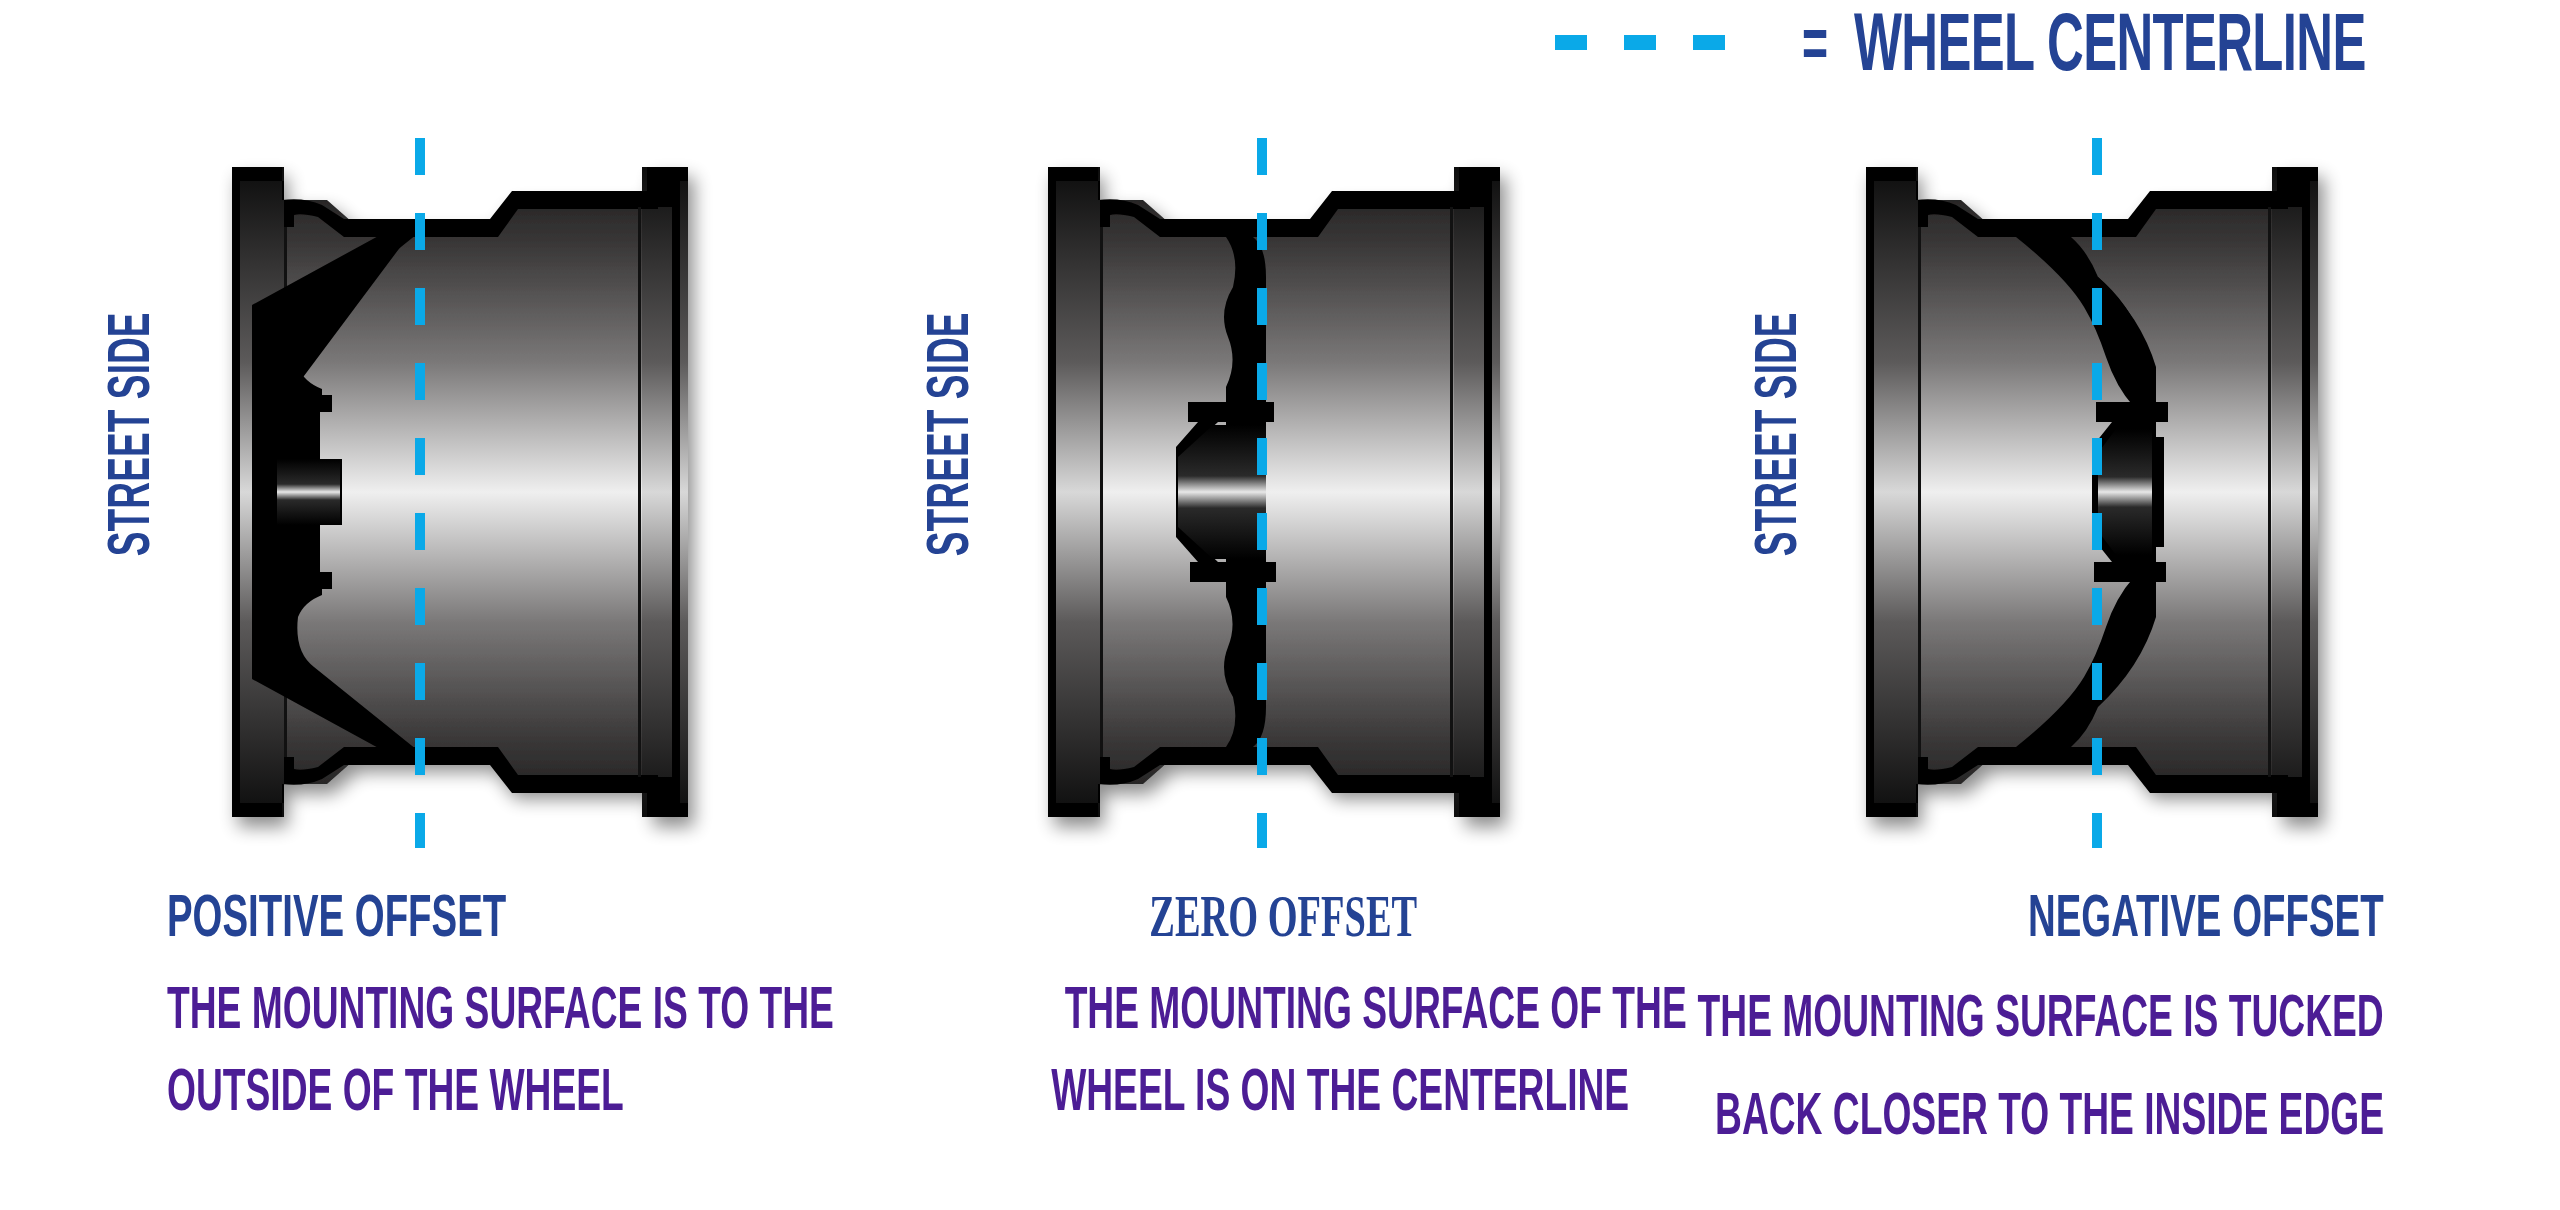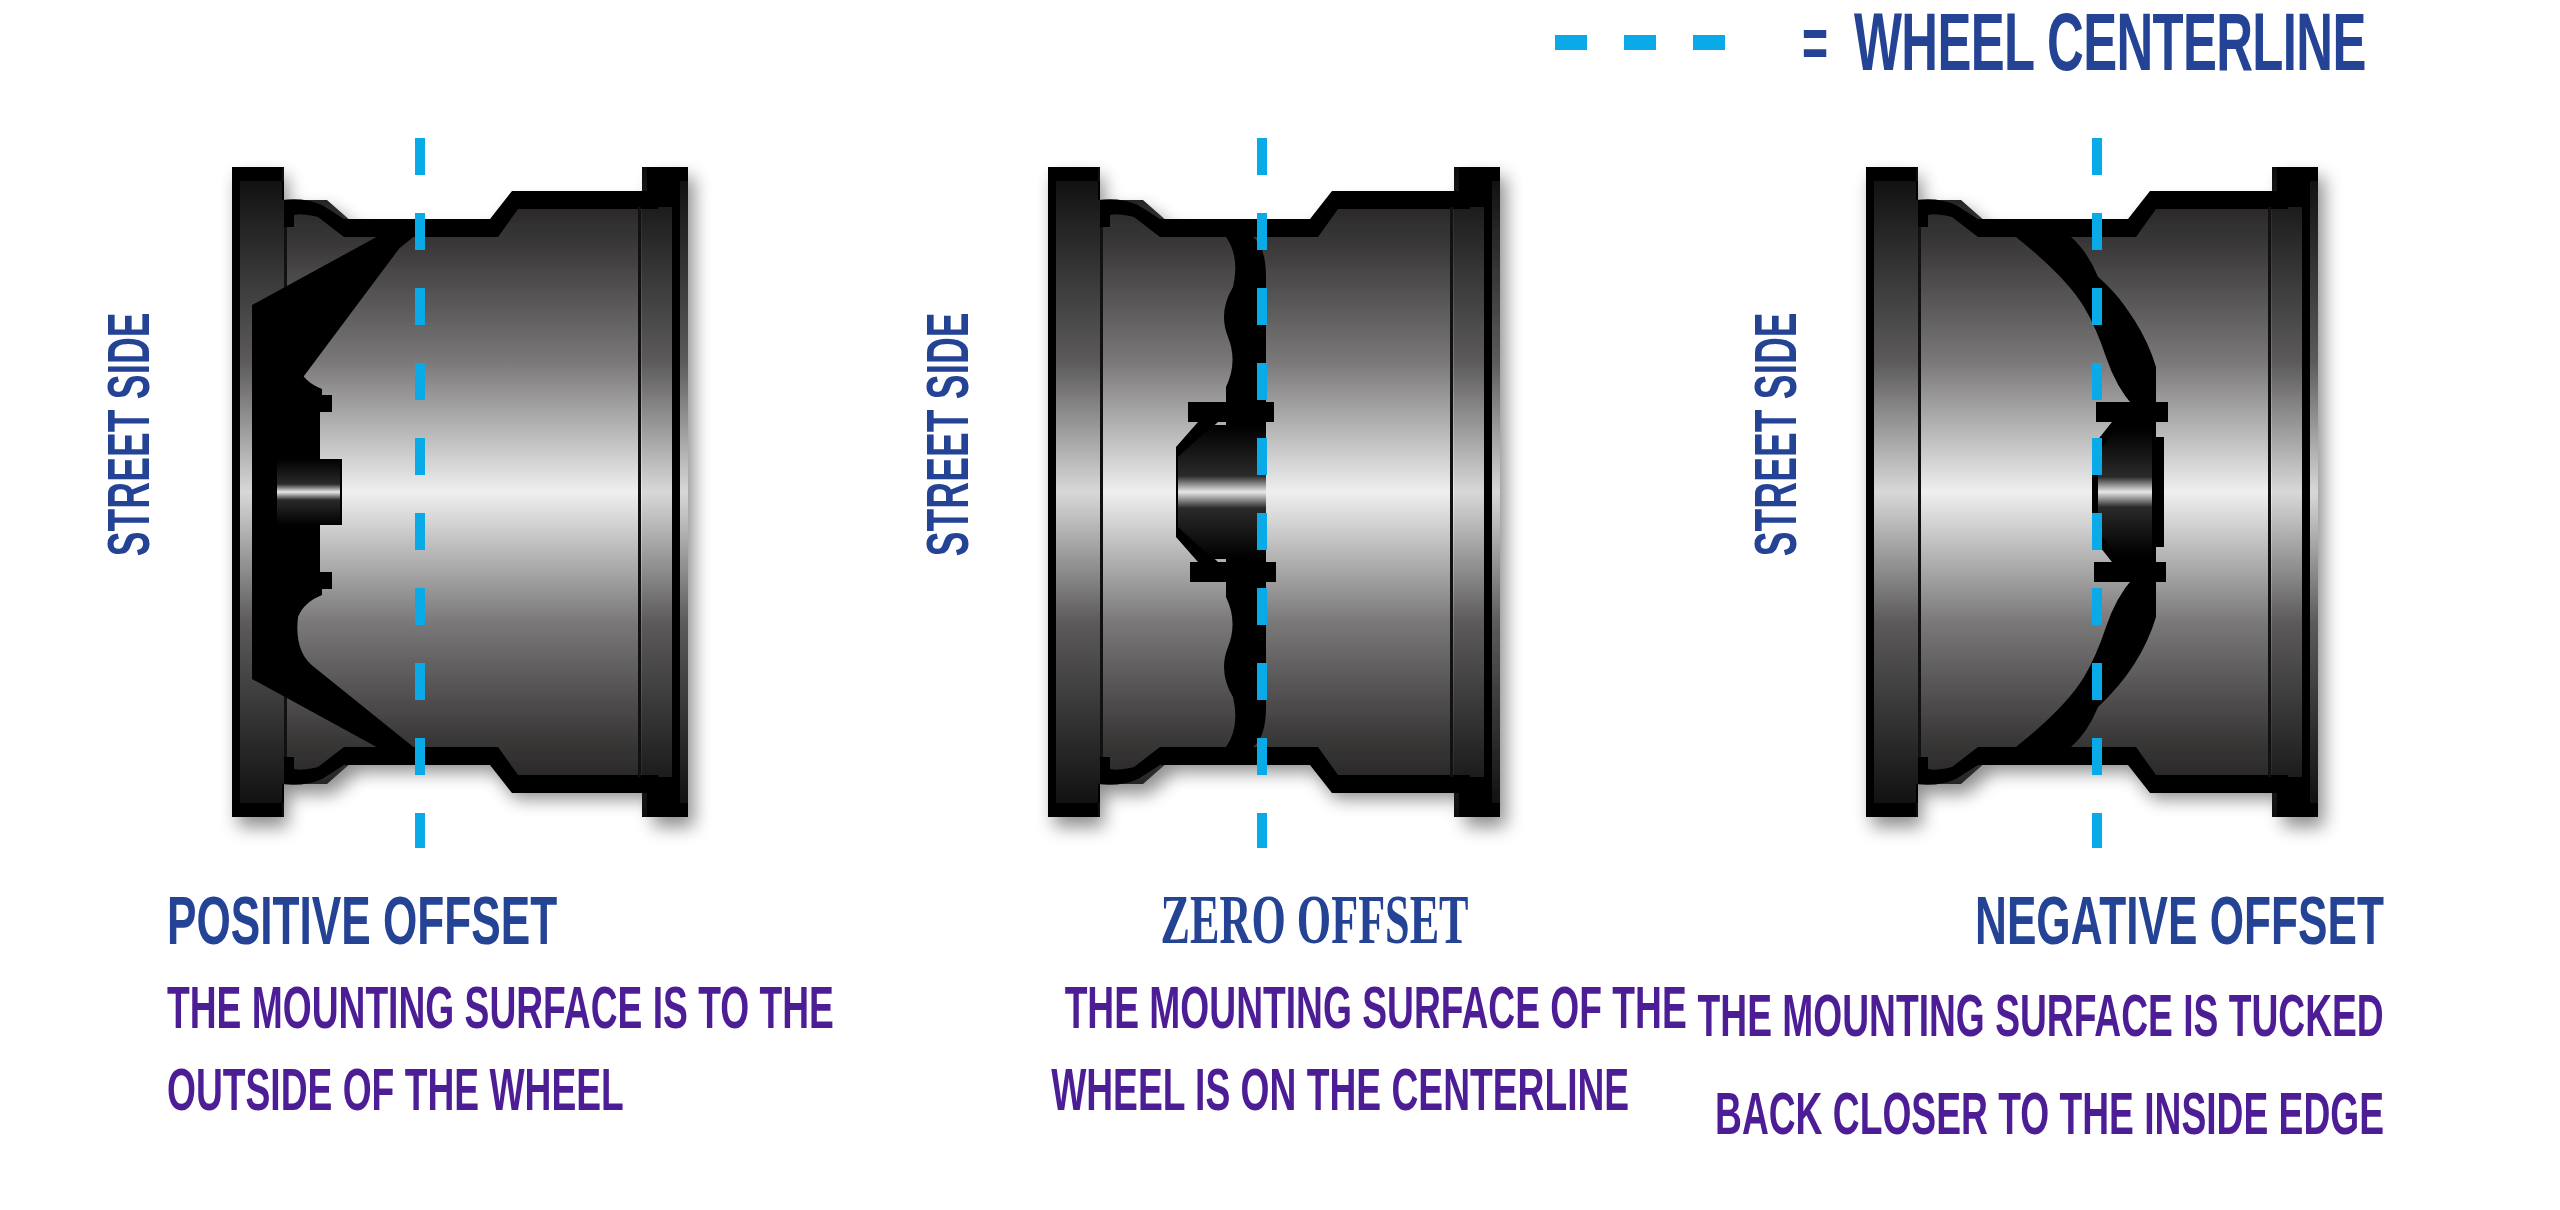--- a/index.html
+++ b/index.html
@@ -18,21 +18,21 @@
   #legend .dash { width:32px; height:15px; margin-right:37px; display:inline-block; }
   #legend .dash:last-of-type { margin-right:0; }
   #legend-eq { color:#244394; font-size:72px; margin-left:32px; margin-right:18px; transform:scaleX(0.62); display:inline-block; }
   #legend-text { color:#244394; font-size:82px; letter-spacing:-1px; transform:scaleX(0.62); transform-origin:left center; display:inline-block; }
 
   .wheel { position:absolute; top:135px; width:470px; height:715px; }
   .wheel svg { position:absolute; left:0; top:0; overflow:visible; }
   .street { position:absolute; color:#244394; font-size:60px; transform-origin:center center; }
   .street span { display:inline-block; transform:scaleX(0.62); }
 
-  .heading { position:absolute; top:886px; color:#244394; font-size:69px; }
+  .heading { position:absolute; top:886px; color:#244394; font-size:60px; }
   .desc { position:absolute; color:#4c1d95; font-size:60px; }
   .sq { display:inline-block; transform-origin:left top; }
   .sq.center { transform-origin:center top; }
   .sq.right { transform-origin:right top; }
 </style>
 </head>
 <body>
 
 <div id="legend">
   <span class="dash" style="background:#0aa9e8"></span>

